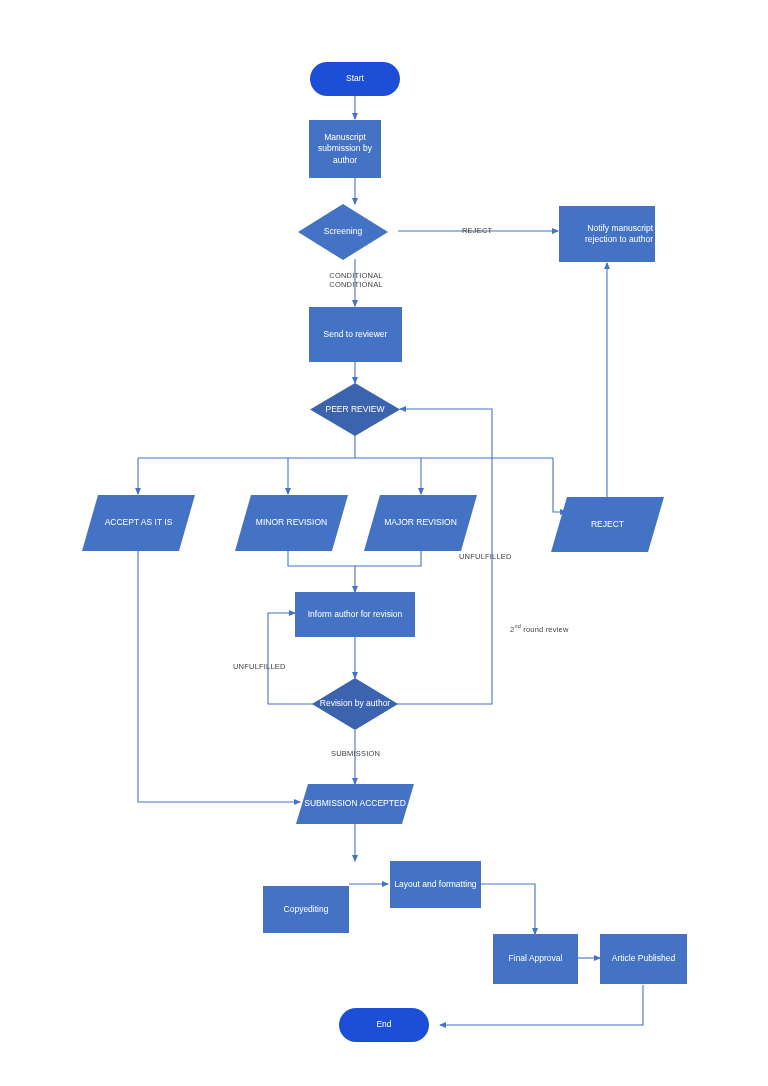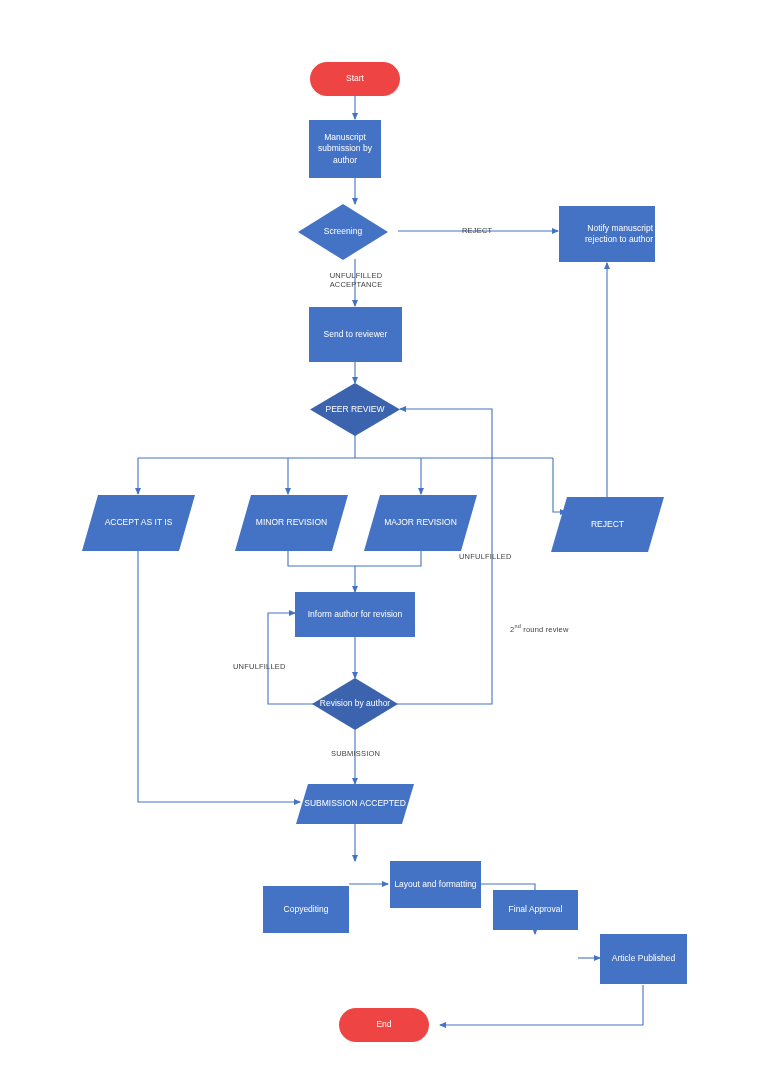--- a/index.html
+++ b/index.html
@@ -32,21 +32,21 @@
     text-align: center;
     color: #ffffff;
     background: #4472c4;
     font-size: 8.5px;
     line-height: 1.35;
     box-sizing: border-box;
     padding: 2px;
   }
   .node.terminator {
     border-radius: 22px;
-    background: #ef4444;
+    background: #1d4ed8;
   }
   .node.process {
     background: #4472c4;
   }
   .node.decision {
     background: transparent;
     color: #ffffff;
   }
   .node.decision .dec-label {
     position: relative;
@@ -228,38 +228,38 @@
   </div>
 
   <div class="node process" style="left:263px; top:861px; width:86px; height:47px;margin-top:25px;">
     <span>Copyediting</span>
   </div>
 
   <div class="node process" style="left:390px; top:861px; width:91px; height:47px;">
     <span>Layout and formatting</span>
   </div>
 
-  <div class="node process" style="left:493px; top:890px; width:85px; height:40px;">
+  <div class="node process" style="left:493px; top:934px; width:85px; height:50px;">
     <span>Final Approval</span>
   </div>
 
   <div class="node process" style="left:600px; top:934px; width:87px; height:50px;">
     <span>Article Published</span>
   </div>
 
   <div class="node terminator" style="left:339px; top:1008px; width:90px; height:34px;">
     <span>End</span>
   </div>
 
   <div class="edge-label" style="left:462px; top:226px;">
     <span>REJECT</span>
   </div>
 
   <div class="edge-label two-line" style="left:316px; top:271px;">
-    <span>UNFULFILLED ACCEPTANCE</span>
+    <span>CONDITIONAL CONDITIONAL</span>
   </div>
 
   <div class="edge-label" style="left:459px; top:552px;">
     <span>UNFULFILLED</span>
   </div>
 
   <div class="edge-label" style="left:233px; top:662px;">
     <span>UNFULFILLED</span>
   </div>
 

